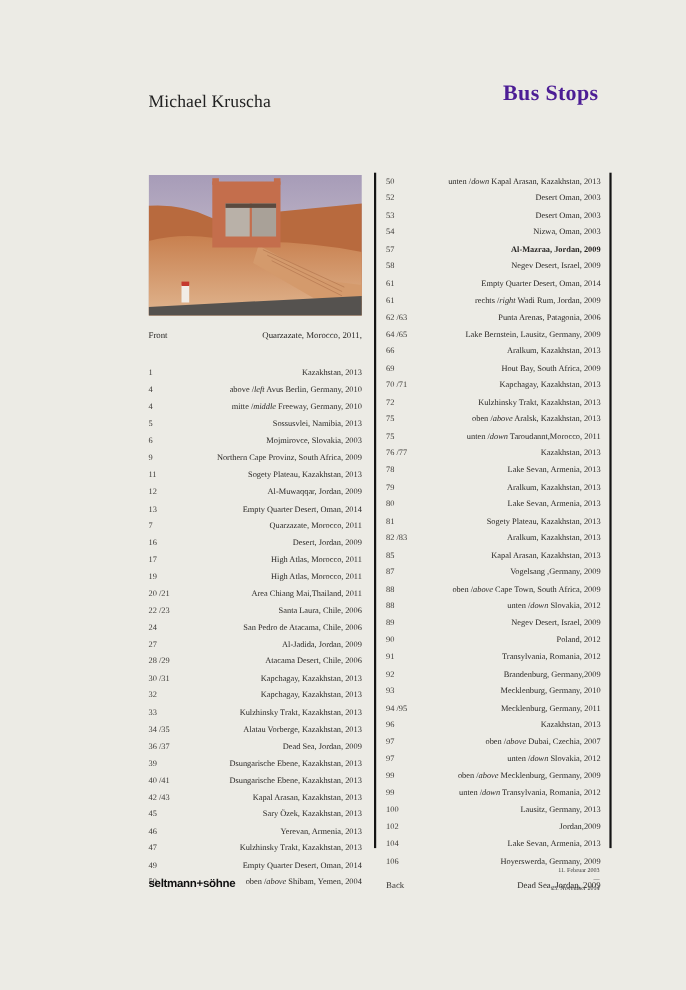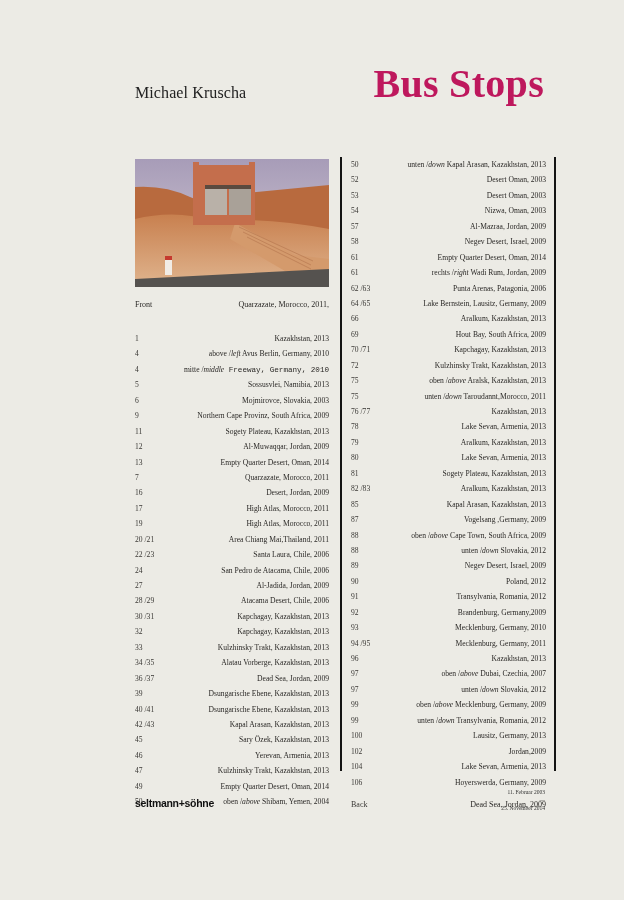--- a/index.html
+++ b/index.html
@@ -19,24 +19,24 @@
       position: absolute;
       left: 135px;
       top: 84px;
       font-size: 16px;
       letter-spacing: 0.1px;
       color: #222;
     }
     .title {
       position: absolute;
       right: 80px;
-      top: 60px;
-      font-size: 40px;
+      top: 74px;
+      font-size: 20px;
       font-weight: bold;
-      color: #be185d;
+      color: #4c1d95;
       letter-spacing: 0.3px;
     }
     .photo {
       position: absolute;
       left: 135px;
       top: 159px;
       width: 194px;
       height: 128px;
       overflow: hidden;
     }
@@ -152,21 +152,21 @@
     <div class="row">
       <span class="num">1</span>
       <span class="place"><span style="white-space: pre;">Kazakhstan, 2013</span></span>
     </div>
     <div class="row">
       <span class="num">4</span>
       <span class="place"><span>above /</span><i>left</i><span style="white-space: pre;"> Avus Berlin, Germany, 2010</span></span>
     </div>
     <div class="row">
       <span class="num">4</span>
-      <span class="place"><span>mitte /</span><i>middle</i><span style="white-space: pre; font-family: Liberation Mono, monospace;"> Freeway, Germany, 2010</span></span>
+      <span class="place"><span>mitte /</span><i>middle</i><span style="white-space: pre;"> Freeway, Germany, 2010</span></span>
     </div>
     <div class="row">
       <span class="num">5</span>
       <span class="place"><span style="white-space: pre;">Sossusvlei, Namibia, 2013</span></span>
     </div>
     <div class="row">
       <span class="num">6</span>
       <span class="place"><span style="white-space: pre;">Mojmirovce, Slovakia, 2003</span></span>
     </div>
     <div class="row">
@@ -290,21 +290,21 @@
     <div class="row">
       <span class="num">53</span>
       <span class="place"><span style="white-space: pre;">Desert Oman, 2003</span></span>
     </div>
     <div class="row">
       <span class="num">54</span>
       <span class="place"><span style="white-space: pre;">Nizwa, Oman, 2003</span></span>
     </div>
     <div class="row">
       <span class="num">57</span>
-      <span class="place"><span style="white-space: pre;">Al-Mazraa, Jordan, 2009</span></span>
+      <span class="place"><span style="white-space: pre; font-weight: bold;">Al-Mazraa, Jordan, 2009</span></span>
     </div>
     <div class="row">
       <span class="num">58</span>
       <span class="place"><span style="white-space: pre;">Negev Desert, Israel, 2009</span></span>
     </div>
     <div class="row">
       <span class="num">61</span>
       <span class="place"><span style="white-space: pre;">Empty Quarter Desert, Oman, 2014</span></span>
     </div>
     <div class="row">

